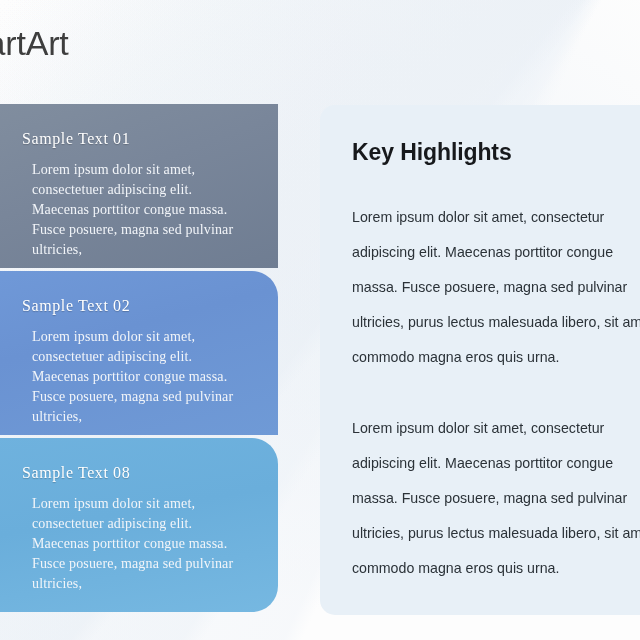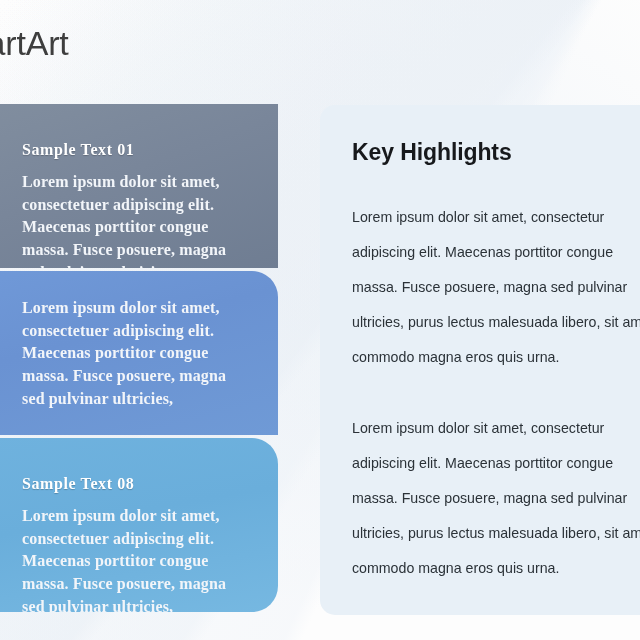--- a/index.html
+++ b/index.html
@@ -51,35 +51,34 @@
   .sa-card {
     position: relative;
     width: 308px;
     box-sizing: border-box;
     padding: 26px 30px 22px 52px;
     color: #ffffff;
     overflow: hidden;
   }
   .sa-card .sa-card-title {
     font-family: "Liberation Serif", serif;
-    font-weight: bold;
+    font-weight: normal;
     font-size: 16px;
     letter-spacing: 0.6px;
-    margin: 11px 0 12px 0;
+    margin: 0 0 12px 0;
     color: #ffffff;
     text-shadow: 0 1px 1px rgba(0,0,0,0.22);
   }
   .sa-card .sa-card-body {
     font-family: "Liberation Serif", serif;
-    font-size: 16px;
+    font-size: 14px;
     line-height: 1.42;
     color: #f2f5f9;
-    margin: 0;
+    margin: 10px;
     letter-spacing: 0.15px;
-    font-weight: bold;
   }
 
   #card-1 {
     height: 164px;
     background: linear-gradient(160deg, #818e9f 0%, #79869a 45%, #6f7d92 100%);
   }
   #card-2 {
     height: 164px;
     margin-top: 3px;
     border-top-right-radius: 26px;
@@ -130,20 +129,21 @@
 <div id="slide-title">SmartArt</div>
 
 <div id="card-stack">
 
   <div class="sa-card" id="card-1">
     <h3 class="sa-card-title">Sample  Text 01</h3>
     <p class="sa-card-body">Lorem ipsum  dolor sit  amet, consectetuer adipiscing  elit. Maecenas porttitor congue massa. Fusce posuere, magna sed pulvinar  ultricies,</p>
   </div>
 
   <div class="sa-card" id="card-2">
+    <h3 class="sa-card-title">Sample  Text 02</h3>
     <p class="sa-card-body">Lorem ipsum  dolor sit  amet, consectetuer adipiscing  elit. Maecenas porttitor congue massa. Fusce posuere, magna sed pulvinar  ultricies,</p>
   </div>
 
   <div class="sa-card" id="card-3">
     <h3 class="sa-card-title">Sample  Text 08</h3>
     <p class="sa-card-body">Lorem ipsum  dolor sit  amet, consectetuer adipiscing  elit. Maecenas porttitor congue massa. Fusce posuere, magna sed pulvinar  ultricies,</p>
   </div>
 
 </div>
 

